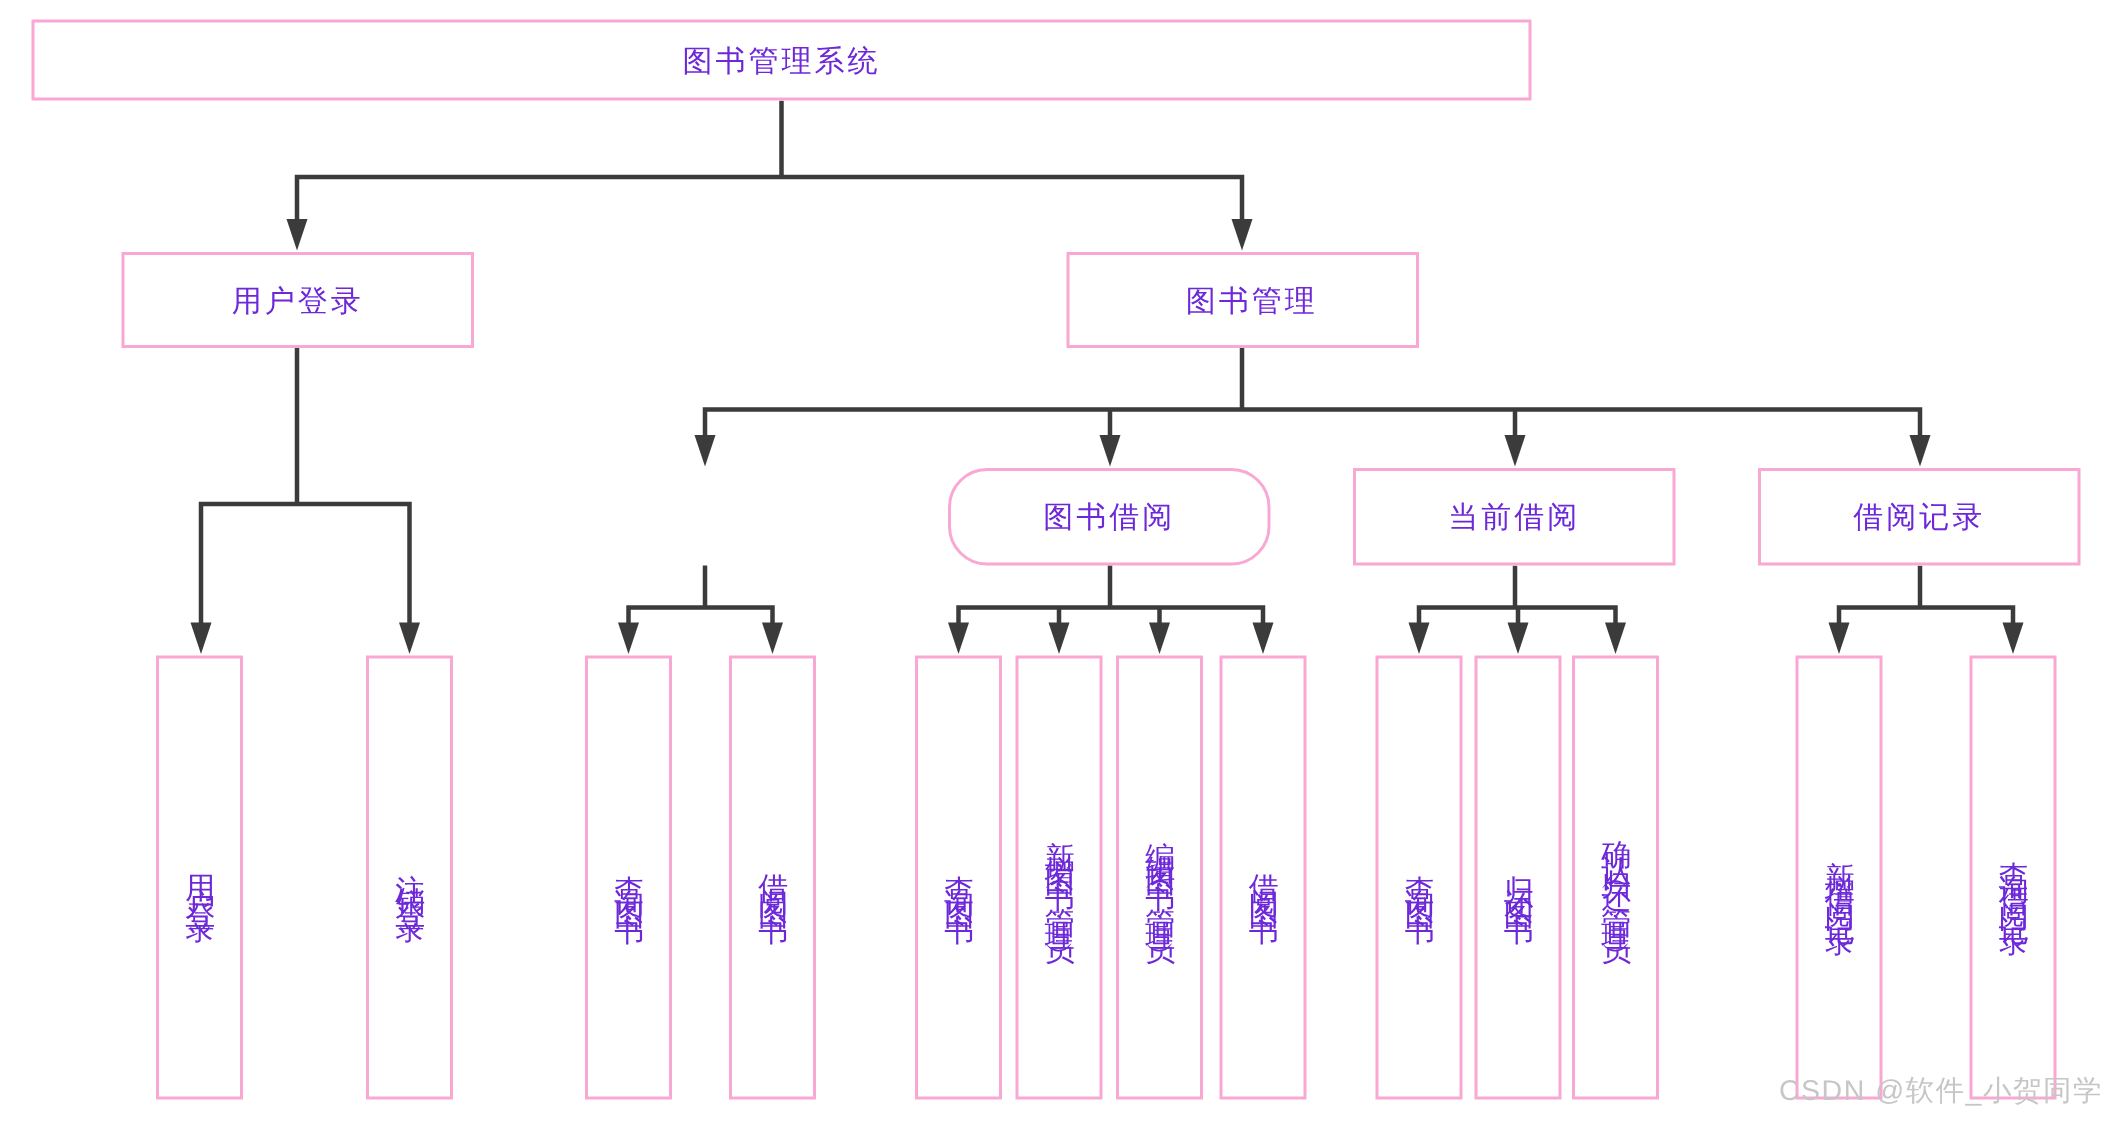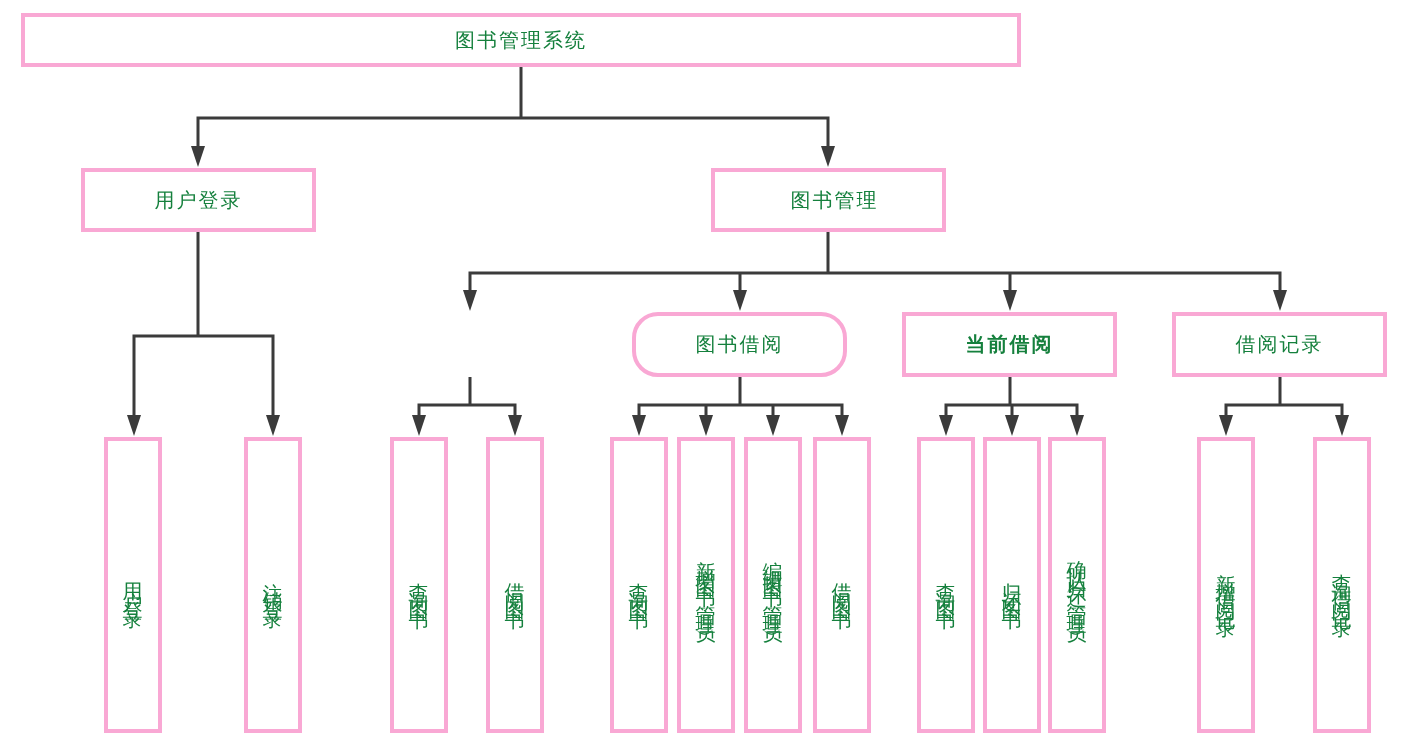--- a/index.html
+++ b/index.html
@@ -13,39 +13,39 @@
     overflow: hidden;
   }
   .connectors {
     position: absolute;
     left: 0; top: 0;
     width: 1405px; height: 747px;
   }
   .box {
     position: absolute;
     box-sizing: border-box;
-    border: 4px solid #f9a8d4;
+    border: 2px solid #f9a8d4;
     background: #ffffff;
     display: flex;
     align-items: center;
     justify-content: center;
-    color: #15803d;
+    color: #6d28d9;
   }
   .h-label {
     font-size: 20px;
     letter-spacing: 2px;
     white-space: nowrap;
   }
   .root-box   { left: 21px;  top: 13px;  width: 1000px; height: 54px; }
   .l2-login   { left: 81px;  top: 168px; width: 235px;  height: 64px; }
   .l2-mgmt    { left: 711px; top: 168px; width: 235px;  height: 64px; padding-left: 12px; }
   .l3 { top: 312px; width: 215px; height: 65px; }
   .l3-recommend { left: 362px; }
   .l3-borrow    { left: 632px; border-radius: 26px; }
-  .l3-current   { left: 902px; font-weight: bold; }
+  .l3-current   { left: 902px; }
   .l3-records   { left: 1172px; }
   .leaf { top: 437px; width: 58px; height: 296px; }
   .v-label {
     writing-mode: vertical-rl;
     text-orientation: mixed;
     font-size: 20px;
     letter-spacing: 9px;
     line-height: 1;
     white-space: nowrap;
   }
@@ -170,14 +170,15 @@
     <span class="v-label">确认归还（管理员）</span>
   </div>
 
   <div class="box leaf leaf-e1">
     <span class="v-label">新增借阅记录</span>
   </div>
   <div class="box leaf leaf-e2">
     <span class="v-label">查询借阅记录</span>
   </div>
 
+  <div class="watermark">CSDN @软件_小贺同学</div>
 
 </div>
 
 </body></html>

